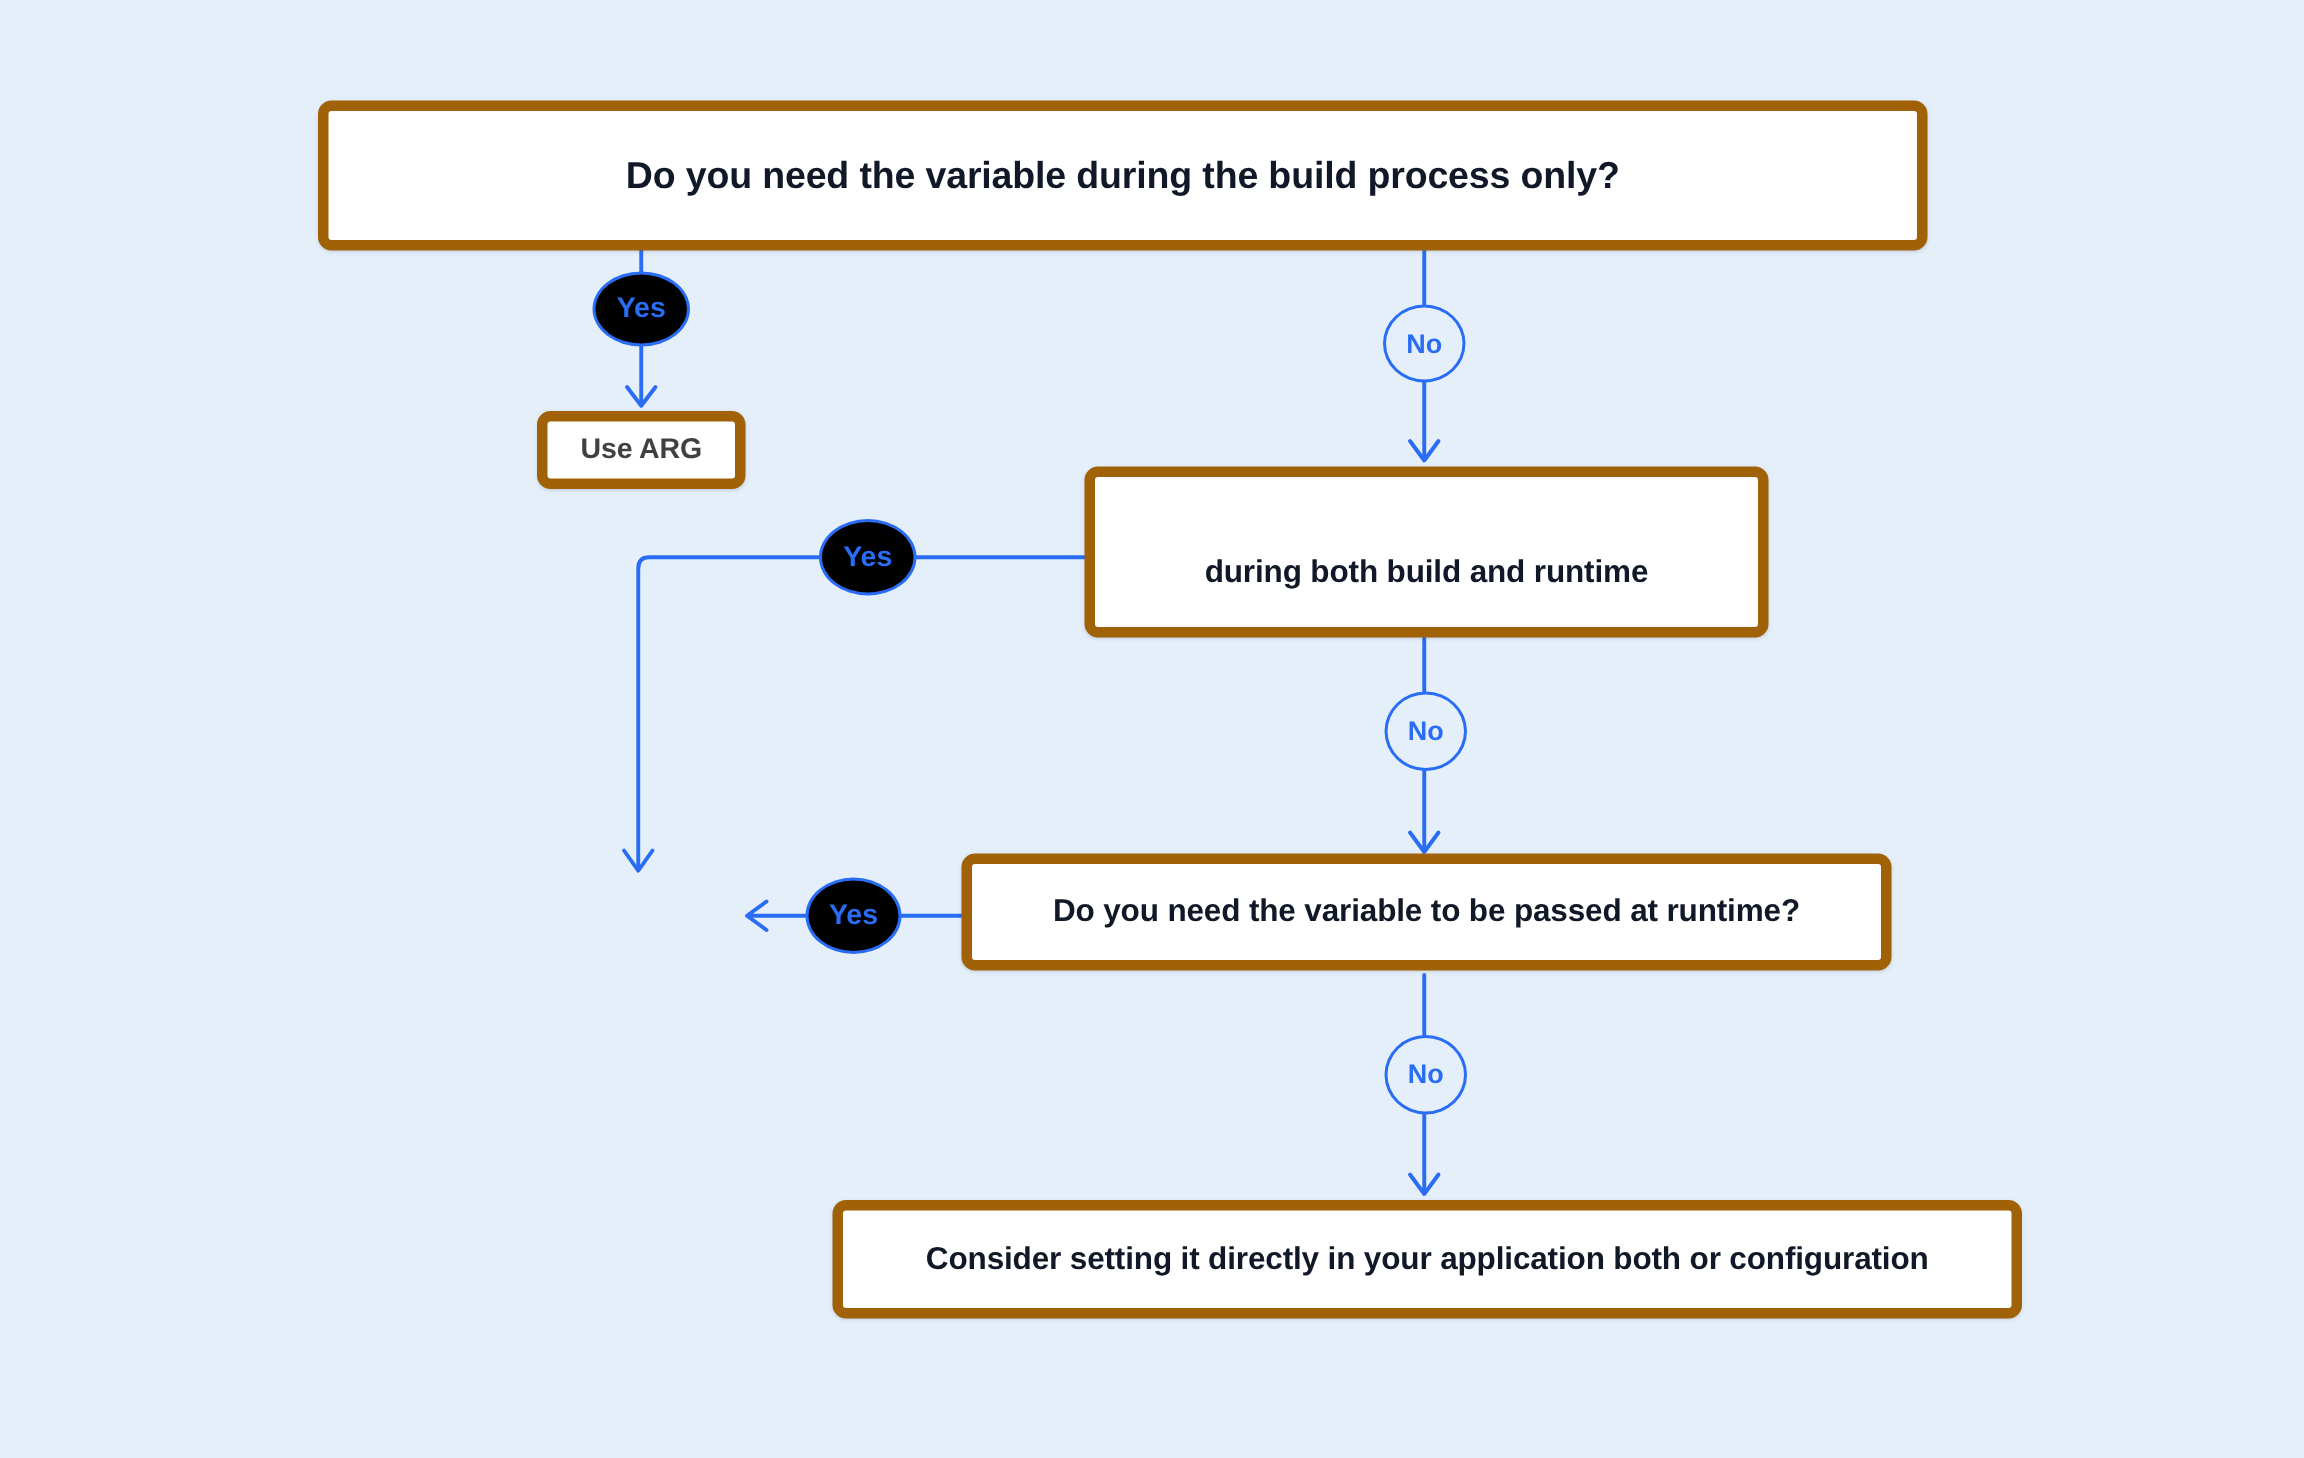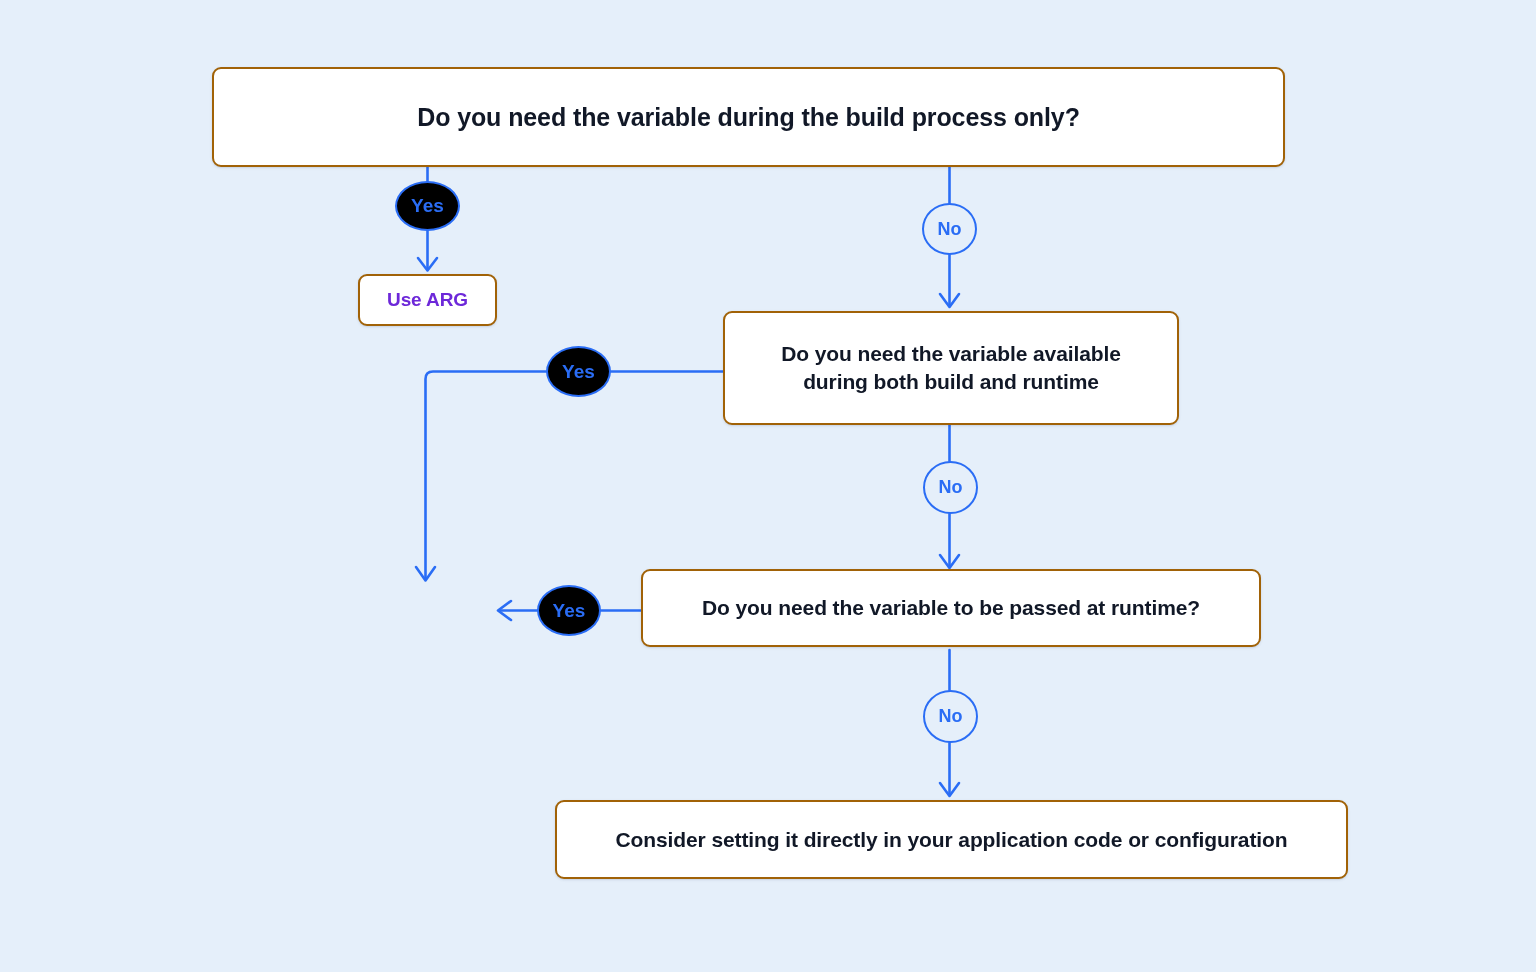--- a/index.html
+++ b/index.html
@@ -30,28 +30,28 @@
     width: 1536px;
     height: 972px;
     pointer-events: none;
     z-index: 1;
   }
 
   
   .node-box {
     position: absolute;
     background: #ffffff;
-    border: 2px solid #a16207;
+    border: 7px solid #a16207;
     border-radius: 9px;
     box-shadow: 0 1px 3px rgba(30, 50, 90, 0.10),
                 0 1px 1px rgba(30, 50, 90, 0.05);
     display: flex;
     align-items: center;
     justify-content: center;
-    text-align: center;
+    text-align: right;
     z-index: 2;
   }
   .node-box .node-text {
     color: #111827;
     font-weight: 700;
     letter-spacing: -0.1px;
     line-height: 1.32;
     padding: 0 16px;
   }
 
@@ -157,34 +157,34 @@
       <path d="M949.5 743 L949.5 794"></path>
       <path d="M940 783 L949.5 796 L959 783"></path>
     </g>
   </svg>
 
   <div class="node-box" id="node-question-build" style="background: rgb(255, 255, 255);">
     <span class="node-text" style="color: rgb(17, 24, 39);">Do you need the variable during the build process only?</span>
   </div>
 
   <div class="node-box" id="node-use-arg" style="background: rgb(255, 255, 255);">
-    <span class="node-text" style="color: #6d28d9;">Use ARG</span>
+    <span class="node-text" style="color: #404040;">Use ARG</span>
   </div>
 
   <div class="node-box" id="node-question-both" style="background: rgb(255, 255, 255);">
-    <span class="node-text" style="color: rgb(17, 24, 39);"><span>Do you need the variable available</span><br><span>during both build and runtime</span></span>
+    <span class="node-text" style="color: rgb(17, 24, 39);"><br><span>during both build and runtime</span></span>
   </div>
 
 
   <div class="node-box" id="node-question-runtime" style="background: rgb(255, 255, 255);">
     <span class="node-text" style="color: rgb(17, 24, 39);">Do you need the variable to be passed at runtime?</span>
   </div>
 
   <div class="node-box" id="node-consider" style="background: rgb(255, 255, 255);">
-    <span class="node-text" style="color: rgb(17, 24, 39);">Consider setting it directly in your application code or configuration</span>
+    <span class="node-text" style="color: rgb(17, 24, 39);">Consider setting it directly in your application both or configuration</span>
   </div>
 
   <div class="edge-label filled" id="label-yes-build" style="border-color: rgb(42, 109, 245); color: rgb(42, 109, 245);">
     <span>Yes</span>
   </div>
 
   <div class="edge-label" id="label-no-build" style="border-color: rgb(42, 109, 245); color: rgb(42, 109, 245);">
     <span>No</span>
   </div>
 

